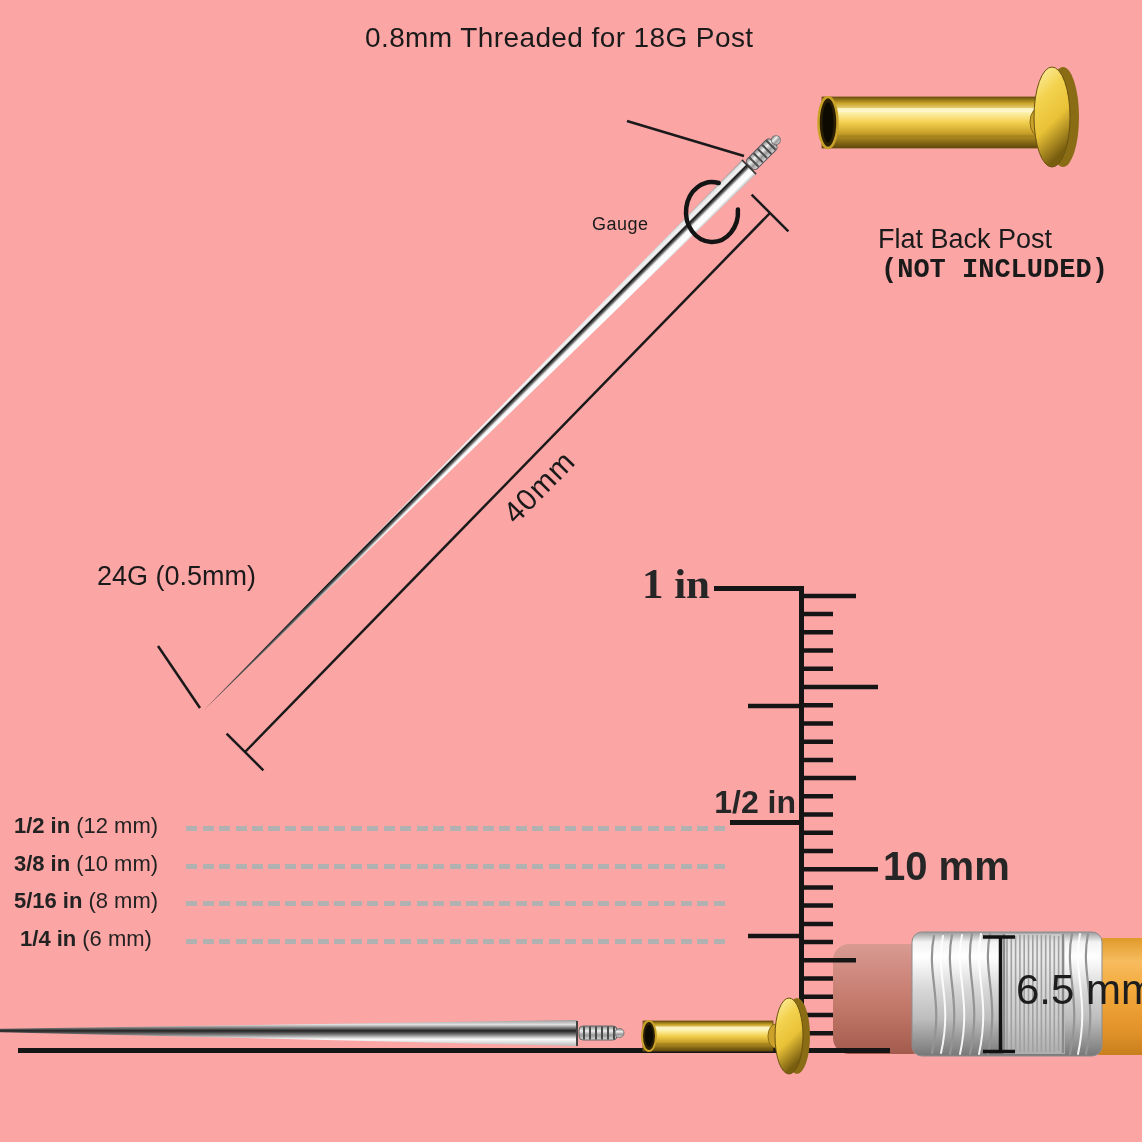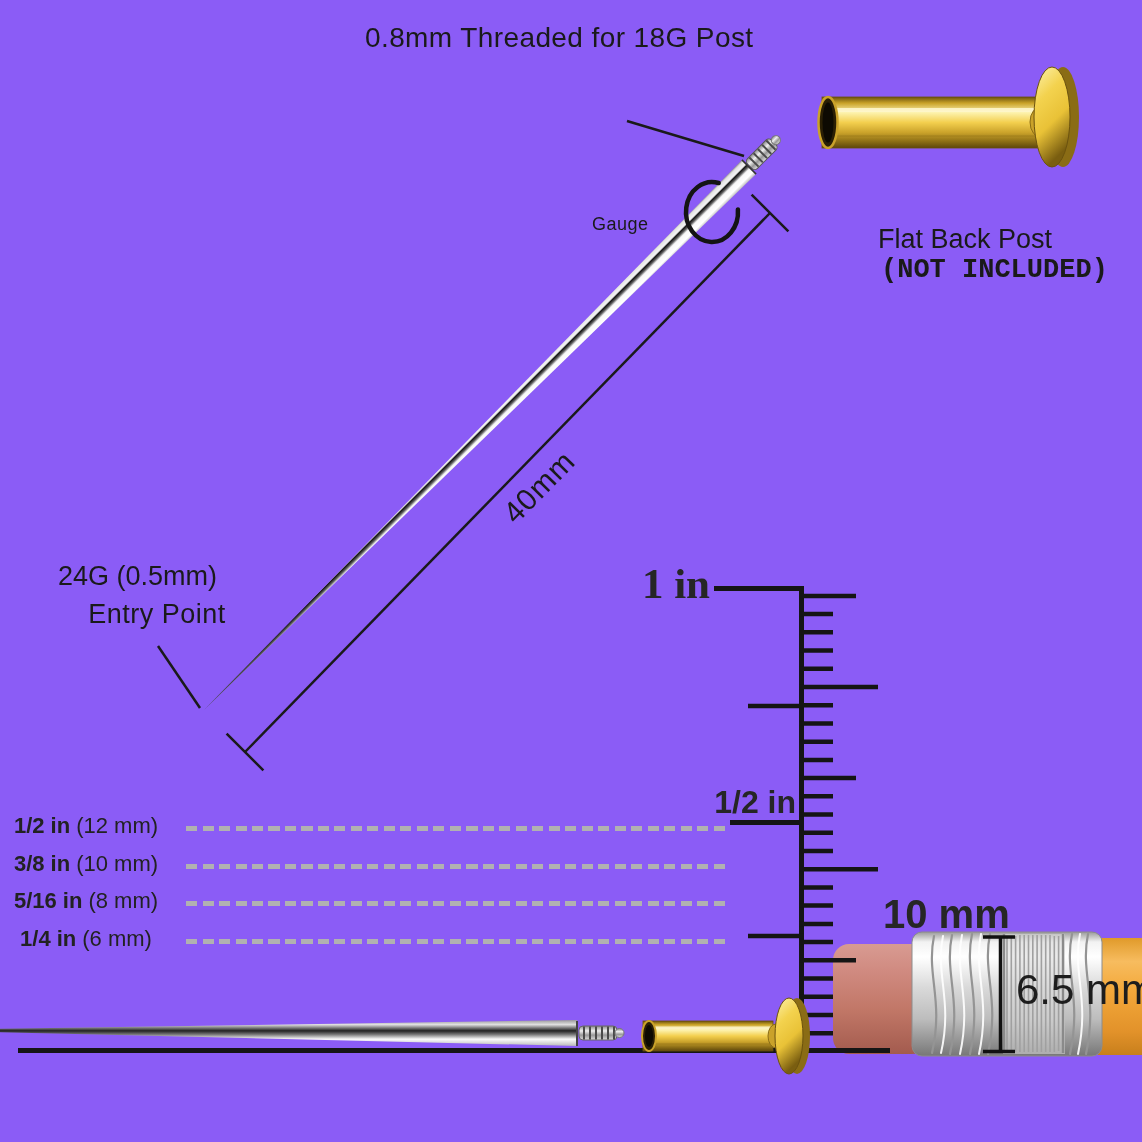--- a/index.html
+++ b/index.html
@@ -1,34 +1,34 @@
 <!DOCTYPE html>
 <html><head>
 <meta charset="utf-8">
 <style>
   html,body{margin:0;padding:0;background:#fff;}
-  .canvas{position:relative;width:1142px;height:1142px;background:#8b5cf6;overflow:hidden;
+  .canvas{position:relative;width:1142px;height:1142px;background:#fca5a5;overflow:hidden;
           font-family:"Liberation Sans",sans-serif;}
   .canvas svg{position:absolute;left:0;top:0;}
   .lbl{position:absolute;color:#1a1a1a;white-space:nowrap;line-height:1.05;
        font-family:"Liberation Sans",sans-serif;}
   .title{left:365px;top:23px;width:364px;text-align:center;font-size:28px;letter-spacing:.4px;}
   .gauge{left:592px;top:177px;font-size:18px;letter-spacing:.5px;margin-top:38px;}
   .forty{left:539px;top:487px;font-size:30px;letter-spacing:1px;
          transform:translate(-50%,-50%) rotate(-45.5deg);}
-  .entry1{left:58px;top:562px;width:198px;text-align:left;font-size:27px;}
+  .entry1{left:58px;top:562px;width:198px;text-align:right;font-size:27px;}
   .entry2{left:58px;top:600px;width:198px;text-align:center;font-size:27px;letter-spacing:.5px;}
   .post1{left:878px;top:194px;font-size:27px;}
   .post2{left:878px;top:225px;font-size:27px;}
   .postnote{left:881px;top:256px;font-size:27px;font-weight:700;font-family:Liberation Mono, monospace;}
   .rlbl{color:#262626;font-weight:700;}
   .r1in{left:628px;top:561px;width:82px;text-align:right;font-size:43px;font-family:Liberation Serif, serif;}
   .r20{left:883px;top:663px;font-size:40px;}
   .rhalf{left:710px;top:786px;width:86px;text-align:right;font-size:32px;}
-  .r10{left:883px;top:845px;font-size:40px;margin-top:48px;}
+  .r10{left:883px;top:845px;font-size:40px;}
   .r65{left:1016px;top:968px;font-size:42px;color:#1d1d1d;}
   .sizelbl{position:absolute;left:0;width:172px;text-align:center;font-size:22px;color:#222;
            font-family:"Liberation Sans",sans-serif;white-space:nowrap;}
   .sizelbl .frac{font-weight:700;}
   .sizelbl .met{margin-left:6px;}
   .dashline{position:absolute;left:186px;width:542px;height:5px;
     background:repeating-linear-gradient(90deg,#b1b1b1 0 11px,rgba(0,0,0,0) 11px 16.5px);}
 </style>
 </head>
 <body>
@@ -251,21 +251,20 @@
     <line x1="1000.5" y1="936" x2="1000.5" y2="1052"></line>
     <line x1="983" y1="937" x2="1015" y2="937"></line>
     <line x1="983" y1="1051.5" x2="1015" y2="1051.5"></line>
   </g>
 </svg>
 
 <div class="lbl title">0.8mm Threaded for 18G Post</div>
 <div class="lbl gauge">Gauge</div>
 <div class="lbl forty">40mm</div>
 <div class="lbl entry1">24G (0.5mm)</div>
-<div class="lbl entry2">Entry Point</div>
 <div class="lbl post2">Flat Back Post</div>
 <div class="lbl postnote">(NOT INCLUDED)</div>
 <div class="lbl rlbl r1in">1 in</div>
 <div class="lbl rlbl rhalf">1/2 in</div>
 <div class="lbl rlbl r10">10 mm</div>
 <div class="lbl r65">6.5 mm</div>
 
 <div class="sizelbl" style="top:813px">
   <span class="frac">1/2 in</span><span class="met">(12 mm)</span>
 </div>

